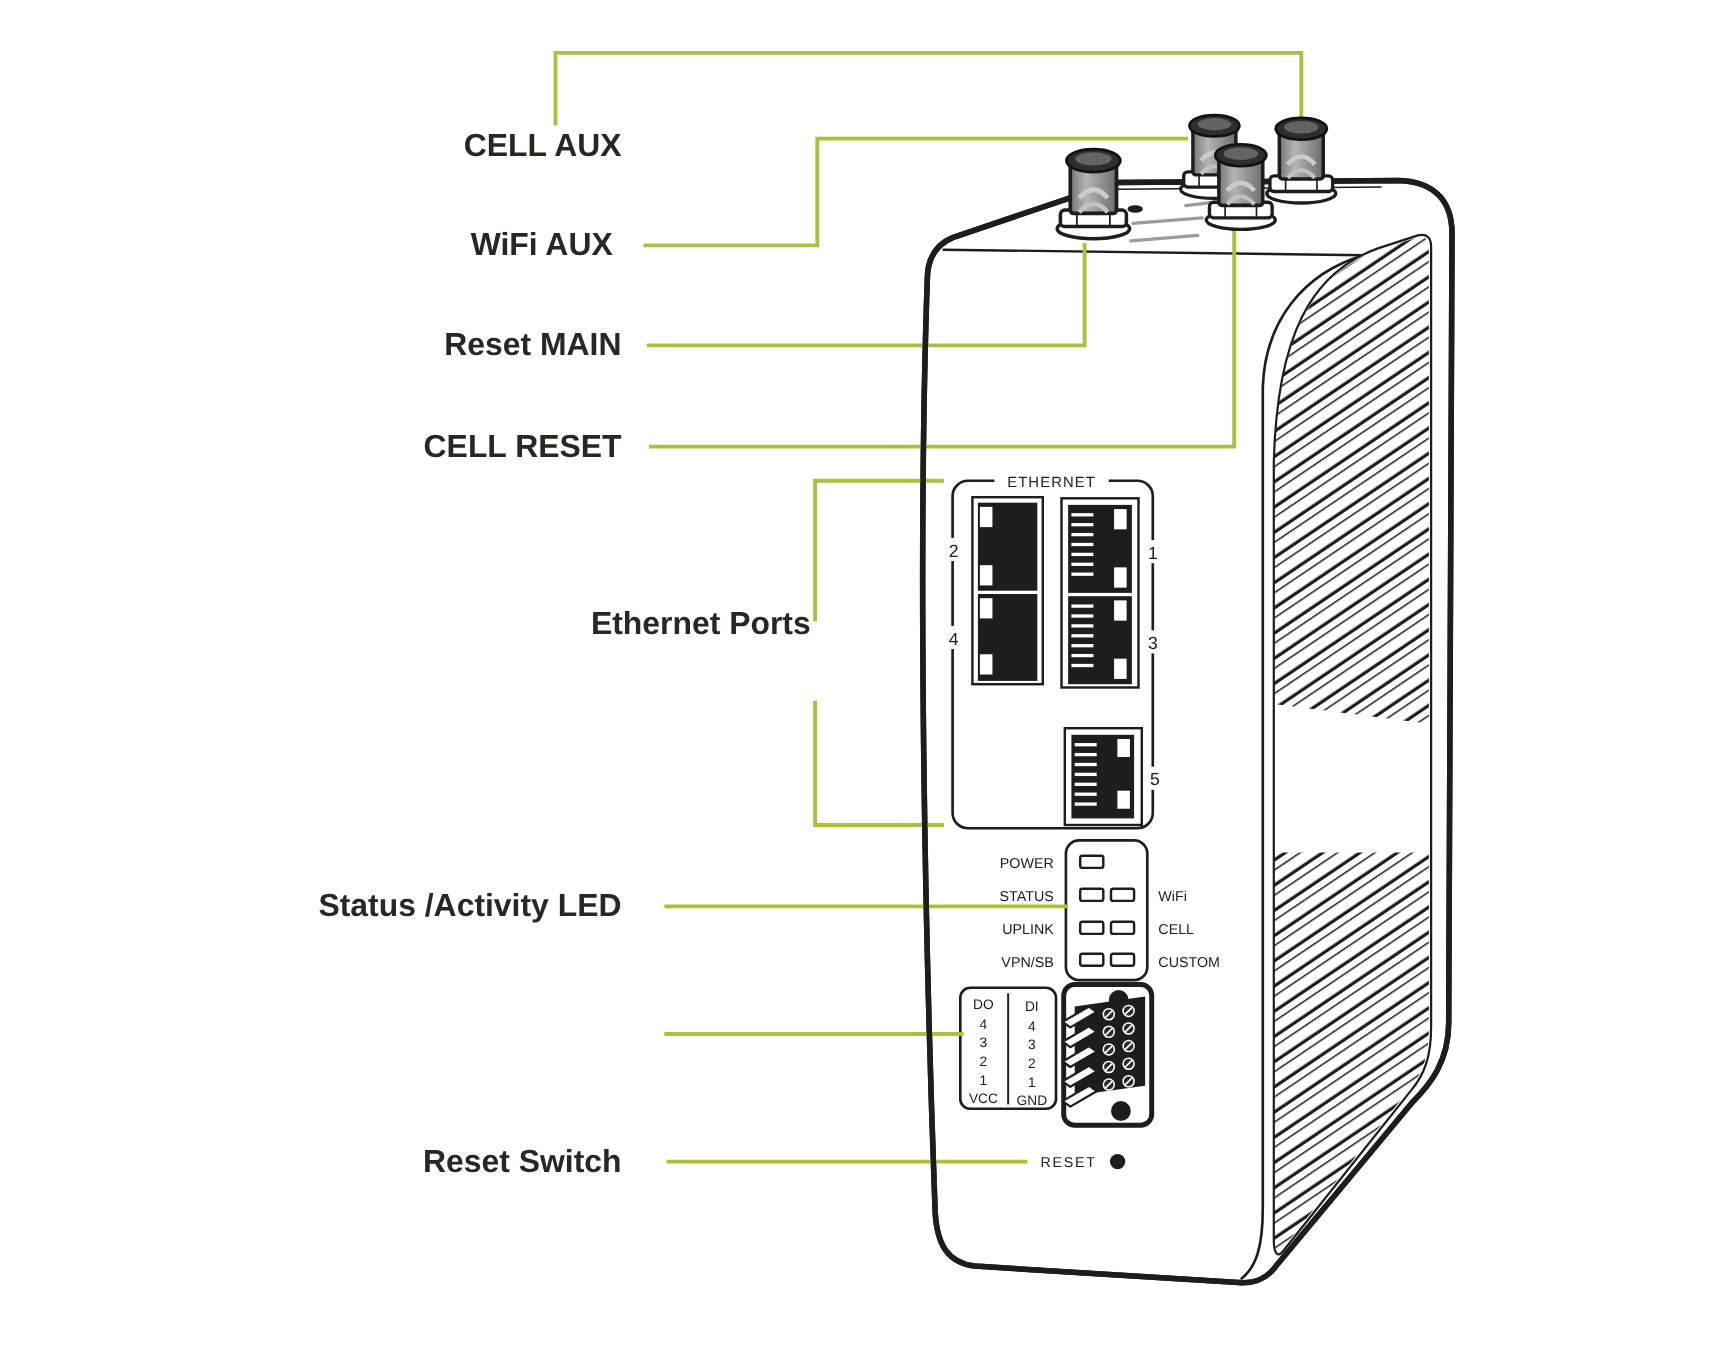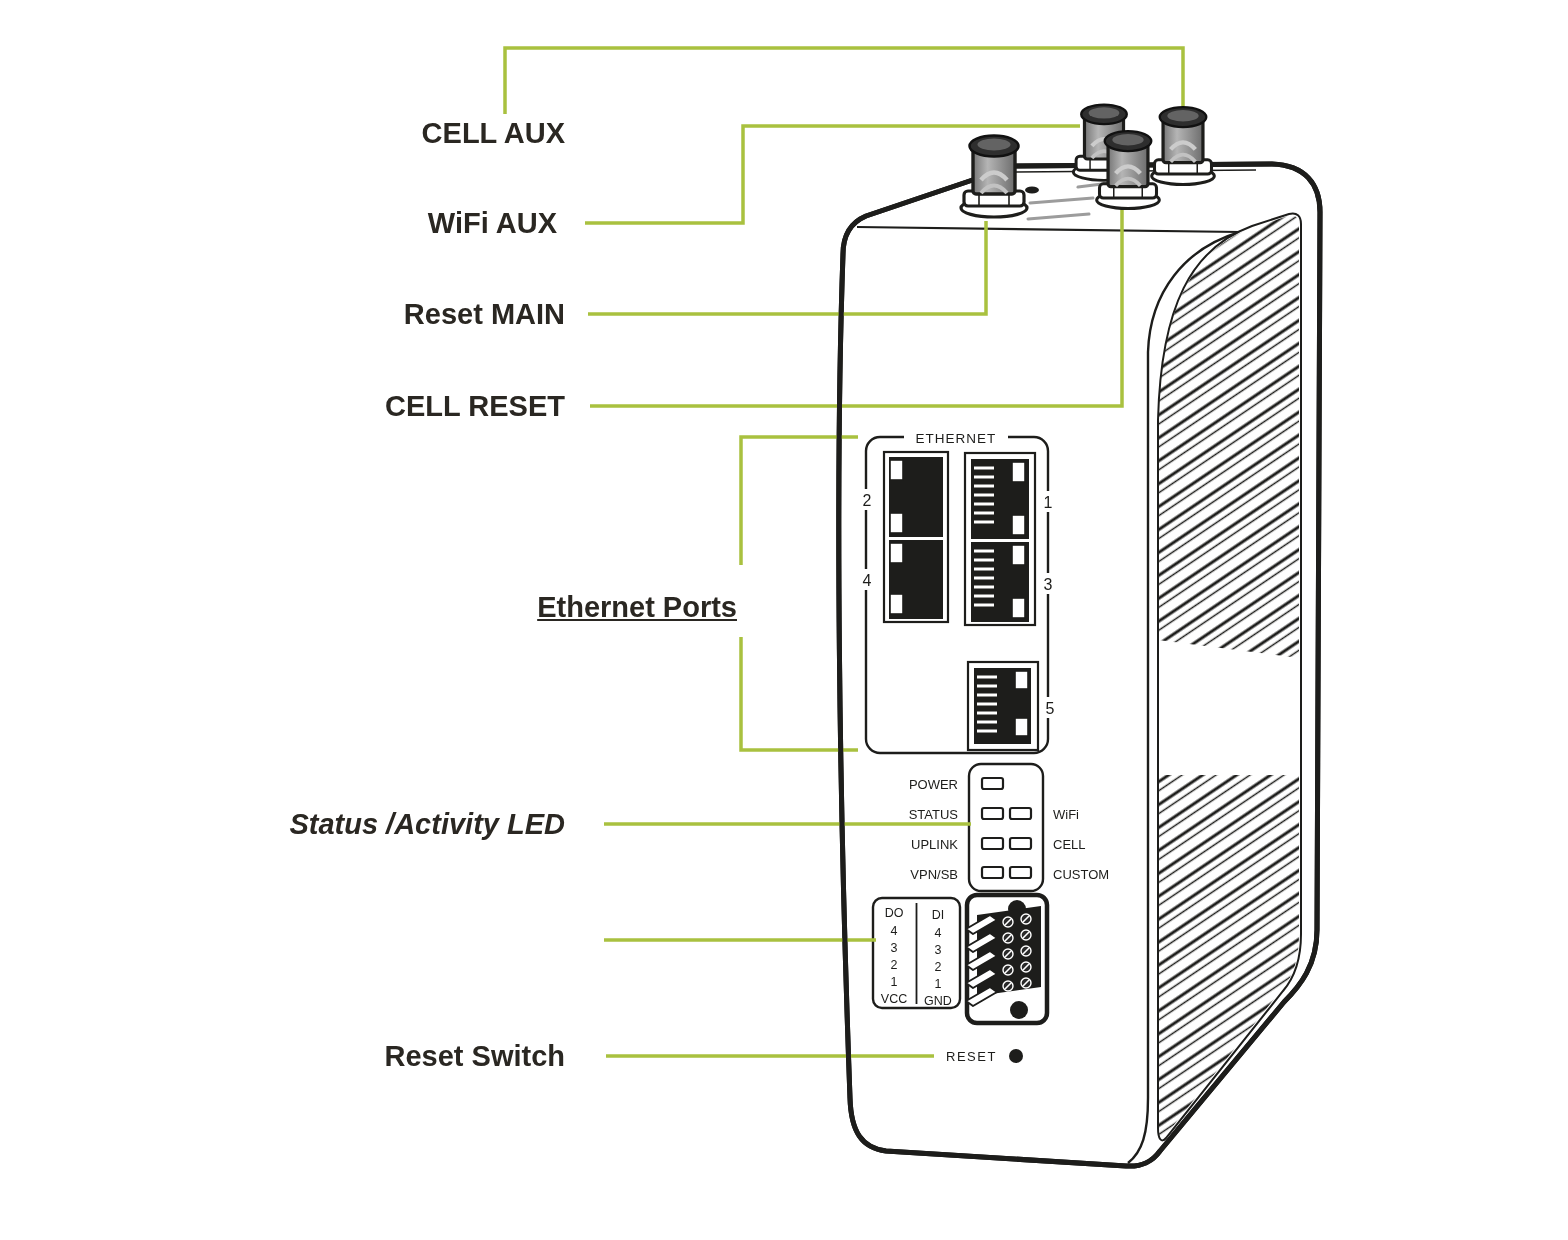--- a/index.html
+++ b/index.html
@@ -266,17 +266,17 @@
     <use href="#ant" transform="translate(1183,176) scale(0.95)"></use>
     <use href="#ant" transform="translate(1128,200) scale(0.95)"></use>
     <use href="#ant" transform="translate(994,208)"></use>
   </g>
 </svg>
 
 <div class="callout" style="right:1003px;top:114px;">CELL AUX</div>
 <div class="callout" style="right:1011px;top:204px;">WiFi AUX</div>
 <div class="callout" style="right:1003px;top:295px;">Reset MAIN</div>
 <div class="callout" style="right:1003px;top:387px;">CELL RESET</div>
-<div class="callout" style="right:831px;top:588px;text-decoration:underline;">Ethernet Ports</div>
-<div class="callout" style="right:1003px;top:805px;font-style:italic;">Status /Activity LED</div>
+<div class="callout" style="right:831px;top:548px;">Ethernet Ports</div>
+<div class="callout" style="right:1003px;top:805px;">Status /Activity LED</div>
 <div class="callout" style="right:1003px;top:1037px;">Reset Switch</div>
 
 </div>
 
 </body></html>

